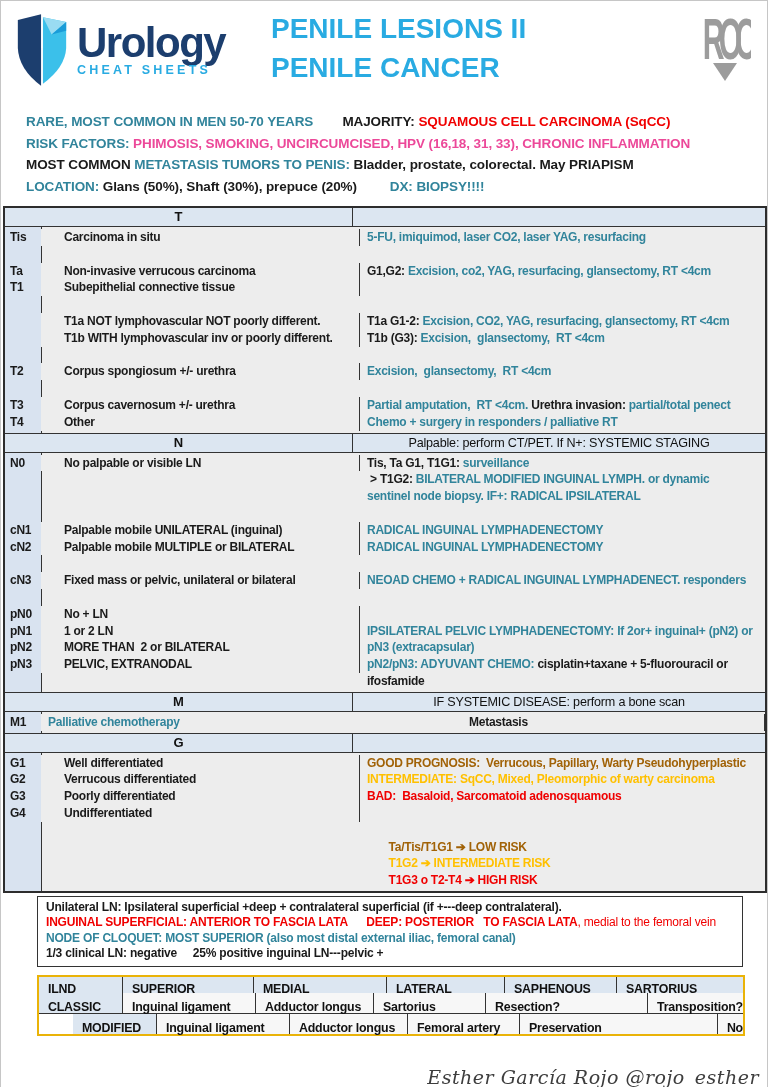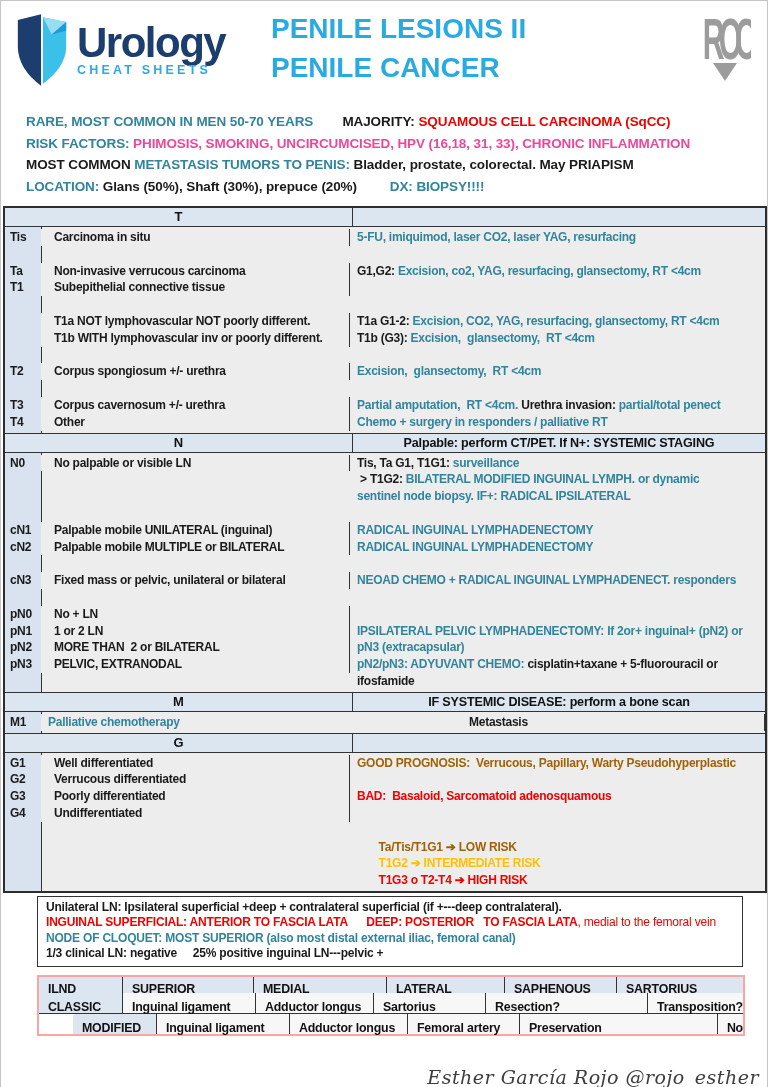--- a/index.html
+++ b/index.html
@@ -27,42 +27,42 @@
   .r{color:#f00000;}
   .rn{color:#f00000;font-weight:normal;}
   .g{color:#a16207;}
   .y{color:#ffc000;}
 
   
   .staging{margin:9px 0 0 2px;width:760px;border:2px solid #2d2d2d;}
   .sec-head{display:flex;background:#dce6f1;border-bottom:1.4px solid #333;height:18px;line-height:18px;}
   .sec + .sec .sec-head{border-top:1.4px solid #333;}
   .sec-label{width:347px;border-right:1.4px solid #333;text-align:center;font-weight:bold;font-size:13px;color:#111;}
-  .sec-note{flex:1;text-align:center;font-weight:bold;font-size:12.6px;color:#111;letter-spacing:-0.2px;}
+  .sec-note{flex:1;text-align:center;font-weight:normal;font-size:12.6px;color:#111;letter-spacing:-0.2px;}
   .sec-body{padding:2px 0;}
   .srow{display:flex;min-height:16.8px;align-items:center;}
   .cell{font-size:12px;font-weight:bold;line-height:16.8px;letter-spacing:-0.25px;white-space:pre-wrap;overflow:hidden;}
   .c-code{width:31px;background:#d9e3f0;border-right:1.4px solid #333;padding-left:5px;color:#1a1a1a;}
-  .c-desc{width:295px;padding-left:13px;border-right:1.4px solid #333;background:#ededed;color:#1a1a1a;}
+  .c-desc{width:295px;padding-left:23px;border-right:1.4px solid #333;background:#ededed;color:#1a1a1a;}
   .c-treat{flex:1;padding-left:7px;background:#ededed;}
   .sec-body{background:#ededed;}
   
   .sec{position:relative;}
   .sec-body{position:relative;}
   .sec-body::before{content:"";position:absolute;left:0;top:0;bottom:0;width:31px;padding-left:5px;background:#d9e3f0;border-right:1.4px solid #333;box-sizing:content-box;}
   .srow{position:relative;}
   .c-code{background:transparent;border-right:none;}
   .c-desc{border-left:none;}
 
   
   .notes{margin:3px 0 0 36px;width:688px;border:1.3px solid #333;background:#fff;padding:3px 8px 4px 8px;}
   .note-line{font-size:12px;font-weight:bold;line-height:15.4px;white-space:pre-wrap;letter-spacing:-0.2px;}
 
   
-  .ilnd{margin:8px 0 0 36px;width:704px;border:2px solid #fca5a5;}
+  .ilnd{margin:8px 0 0 36px;width:704px;border:2px solid #eab308;}
   .ilnd-row{display:flex;}
   .ilnd-row + .ilnd-row{border-top:1.2px solid #333;padding-left:34px;}
   .icell{font-size:12.4px;font-weight:bold;color:#111;padding:4px 0 4px 9px;letter-spacing:-0.2px;}
   .ilnd-head .icell{background:#dce6f1;height:16px;line-height:16px;}
   .ilnd-body .icell{background:#f7f7f7;height:20px;line-height:20px;}
   .ilnd-body .icell.first{background:#dce6f1;}
   .icell{border-right:1.2px solid #333;box-sizing:border-box;}
   .icell:last-child{border-right:none;}
   .w0{width:84px;} .w1{width:131px;} .w2{width:133px;} .w3{width:118px;} .w4{width:112px;} .w5{flex:1;}
 
@@ -285,20 +285,21 @@
         <div class="sec-body">
 
         <div class="srow">
               <div class="cell c-code">G1</div>
               <div class="cell c-desc">Well differentiated</div>
               <div class="cell c-treat"><span class="g">GOOD PROGNOSIS:  Verrucous, Papillary, Warty Pseudohyperplastic</span></div>
             </div>
           <div class="srow">
               <div class="cell c-code">G2</div>
               <div class="cell c-desc">Verrucous differentiated</div>
+              <div class="cell c-treat"><span class="y">INTERMEDIATE: SqCC, Mixed, Pleomorphic of warty carcinoma</span></div>
             </div>
           <div class="srow">
               <div class="cell c-code">G3</div>
               <div class="cell c-desc">Poorly differentiated</div>
               <div class="cell c-treat"><span class="r">BAD:  Basaloid, Sarcomatoid adenosquamous</span></div>
             </div>
           <div class="srow">
               <div class="cell c-code">G4</div>
               <div class="cell c-desc">Undifferentiated</div>
               <div class="cell c-treat"></div>

